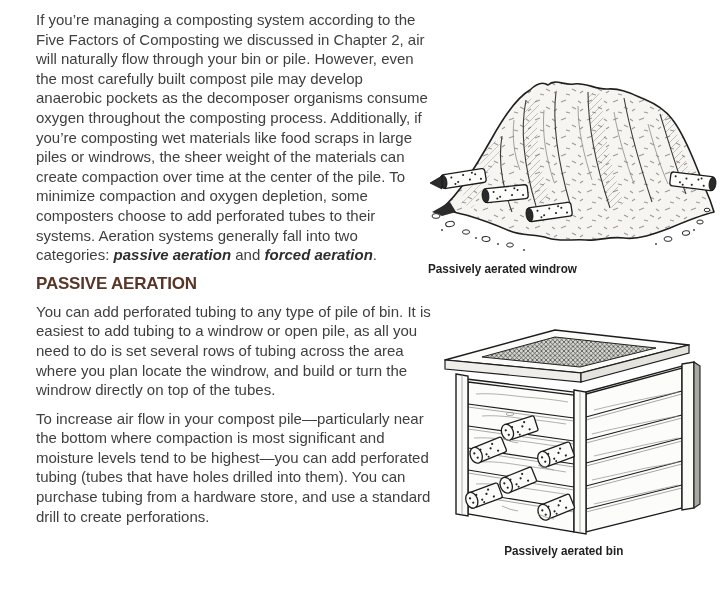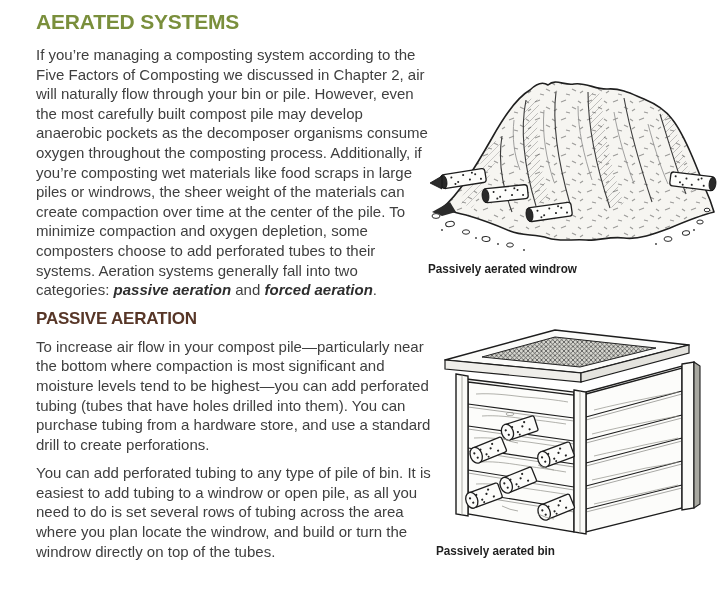--- a/index.html
+++ b/index.html
@@ -4,39 +4,38 @@
 <style>
   html,body{margin:0;padding:0;background:#ffffff;}
   .page{position:relative;width:728px;height:601px;background:#ffffff;overflow:hidden;
         font-family:"Liberation Sans",sans-serif;}
   .left-col{position:absolute;left:36px;top:10px;width:396px;}
   .h1{font-size:21px;font-weight:bold;letter-spacing:-0.2px;color:#7a8f3c;margin:0 0 11px 0;}
   .h2{font-size:17px;font-weight:bold;letter-spacing:-0.2px;color:#573627;margin:4px 0 8px 0;}
   .body-p{font-size:15px;line-height:19.6px;color:#3f3f3f;margin:0 0 9px 0;}
   .bi{font-weight:bold;font-style:italic;color:#2e2e2e;}
   .fig-windrow{position:absolute;left:428px;top:62px;width:296px;}
-  .fig-bin{position:absolute;left:436px;top:324px;width:284px;}
+  .fig-bin{position:absolute;left:436px;top:324px;width:284px;text-align:center;}
   .caption{font-size:13px;font-weight:bold;color:#1f1f1f;margin-top:7px;
            transform:scaleX(0.9);transform-origin:left center;white-space:nowrap;}
   svg{display:block;}
 </style>
 </head>
 <body>
 
 <div class="page">
 
   <div class="left-col">
-    <div class="h1">AERATED SYSTEMS</div>
 
     <p class="body-p"><span>If you’re managing a composting system according to the Five Factors of Composting we discussed in Chapter 2, air will naturally flow through your bin or pile. However, even the most carefully built compost pile may develop anaerobic pockets as the decomposer organisms consume oxygen throughout the composting process. Additionally, if you’re composting wet materials like food scraps in large piles or windrows, the sheer weight of the materials can create compaction over time at the center of the pile. To minimize compaction and oxygen depletion, some composters choose to add perforated tubes to their systems. Aeration systems generally fall into two categories: </span><span class="bi">passive aeration</span><span> and </span><span class="bi">forced aeration</span><span>.</span></p>
 
     <div class="h2">PASSIVE AERATION</div>
 
+    <p class="body-p">You can add perforated tubing to any type of pile of bin. It is easiest to add tubing to a windrow or open pile, as all you need to do is set several rows of tubing across the area where you plan locate the windrow, and build or turn the windrow directly on top of the tubes.</p>
     <p class="body-p">To increase air flow in your compost pile—particularly near the bottom where compaction is most significant and moisture levels tend to be highest—you can add perforated tubing (tubes that have holes drilled into them). You can purchase tubing from a hardware store, and use a standard drill to create perforations.</p>
-    <p class="body-p">You can add perforated tubing to any type of pile of bin. It is easiest to add tubing to a windrow or open pile, as all you need to do is set several rows of tubing across the area where you plan locate the windrow, and build or turn the windrow directly on top of the tubes.</p>
   </div>
 
   <div class="fig-windrow">
     <svg width="296" height="192" viewBox="0 0 296 192" xmlns="http://www.w3.org/2000/svg">
       <defs>
         <pattern id="fleck" width="26" height="18" patternUnits="userSpaceOnUse">
           <path d="M3 4 l5 -2 M14 9 l4 2 M8 14 l4 1 M20 3 l3 2 M22 13 l3 -2" stroke="#2e2e2e" stroke-width="1.2" fill="none"></path>
         </pattern>
         <pattern id="hatch" width="7" height="7" patternUnits="userSpaceOnUse">
           <path d="M0 7 L7 0" stroke="#8d8d8d" stroke-width="0.7" fill="none"></path>

